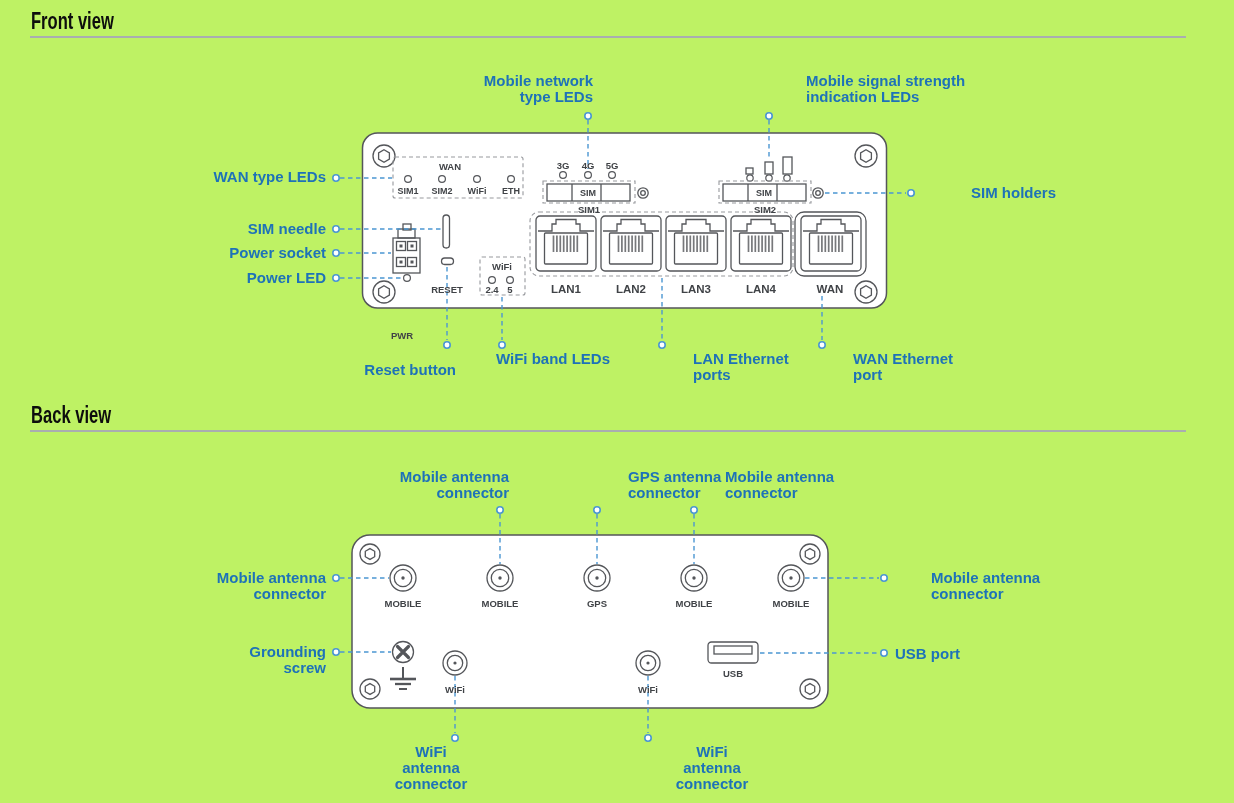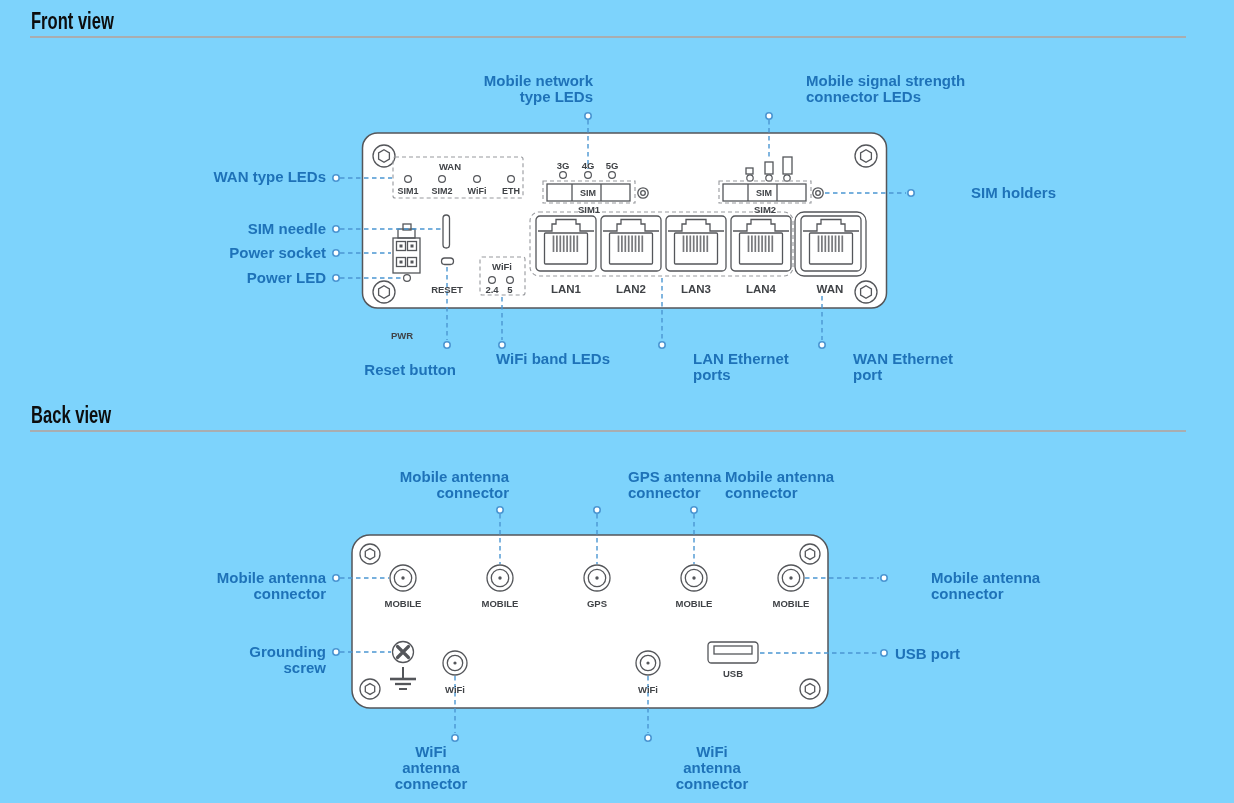--- a/index.html
+++ b/index.html
@@ -1,16 +1,16 @@
 <!DOCTYPE html>
 <html><head>
 <meta charset="utf-8">
 <style>
   html,body{margin:0;padding:0;background:#fff;}
-  #canvas{position:relative;width:1234px;height:803px;background:#7dd3fc;overflow:hidden;
+  #canvas{position:relative;width:1234px;height:803px;background:#bef264;overflow:hidden;
           font-family:"Liberation Sans",sans-serif;}
   svg{position:absolute;left:0;top:0;}
   .oln{fill:none;stroke:#54565a;stroke-width:1.3;}
   .olnW{fill:#fff;stroke:#54565a;stroke-width:1.5;}
   .dsh{fill:none;stroke:#97999d;stroke-width:1.1;stroke-dasharray:4 3;}
   .led{fill:#fff;stroke:#54565a;stroke-width:1.2;}
   .co{fill:none;stroke:#4b96d2;stroke-width:1.4;stroke-dasharray:4.5 3.5;}
   .cc{fill:#fff;stroke:#4b96d2;stroke-width:1.6;}
   .pins{stroke:#77787b;stroke-width:1.7;fill:none;}
   .fil{fill:#54565a;}
@@ -224,21 +224,21 @@
   <div class="rule" style="left:30px;top:36px;width:1156px;"></div>
   <div class="heading" style="left:31px;top:402px;">Back view</div>
   <div class="rule" style="left:30px;top:430px;width:1156px;"></div>
 
   <div class="lbl r" style="right:641px;top:73px;">
     <span>Mobile network</span>
     <span>type LEDs</span>
   </div>
   <div class="lbl" style="left:770px;top:73px;">
     <span>Mobile signal strength</span>
-    <span>connector LEDs</span>
+    <span>indication LEDs</span>
   </div>
   <div class="lbl r" style="right:908px;top:169px;">WAN type LEDs</div>
   <div class="lbl r" style="right:908px;top:221px;">SIM needle</div>
   <div class="lbl r" style="right:908px;top:245px;margin-left:20px;">Power socket</div>
   <div class="lbl r" style="right:908px;top:270px;">Power LED</div>
   <div class="lbl" style="left:971px;top:185px;">SIM holders</div>
   <div class="lbl r" style="right:778px;top:362px;">Reset button</div>
   <div class="lbl" style="left:496px;top:351px;">WiFi band LEDs</div>
   <div class="lbl" style="left:657px;top:351px;">
     <span>LAN Ethernet</span>

